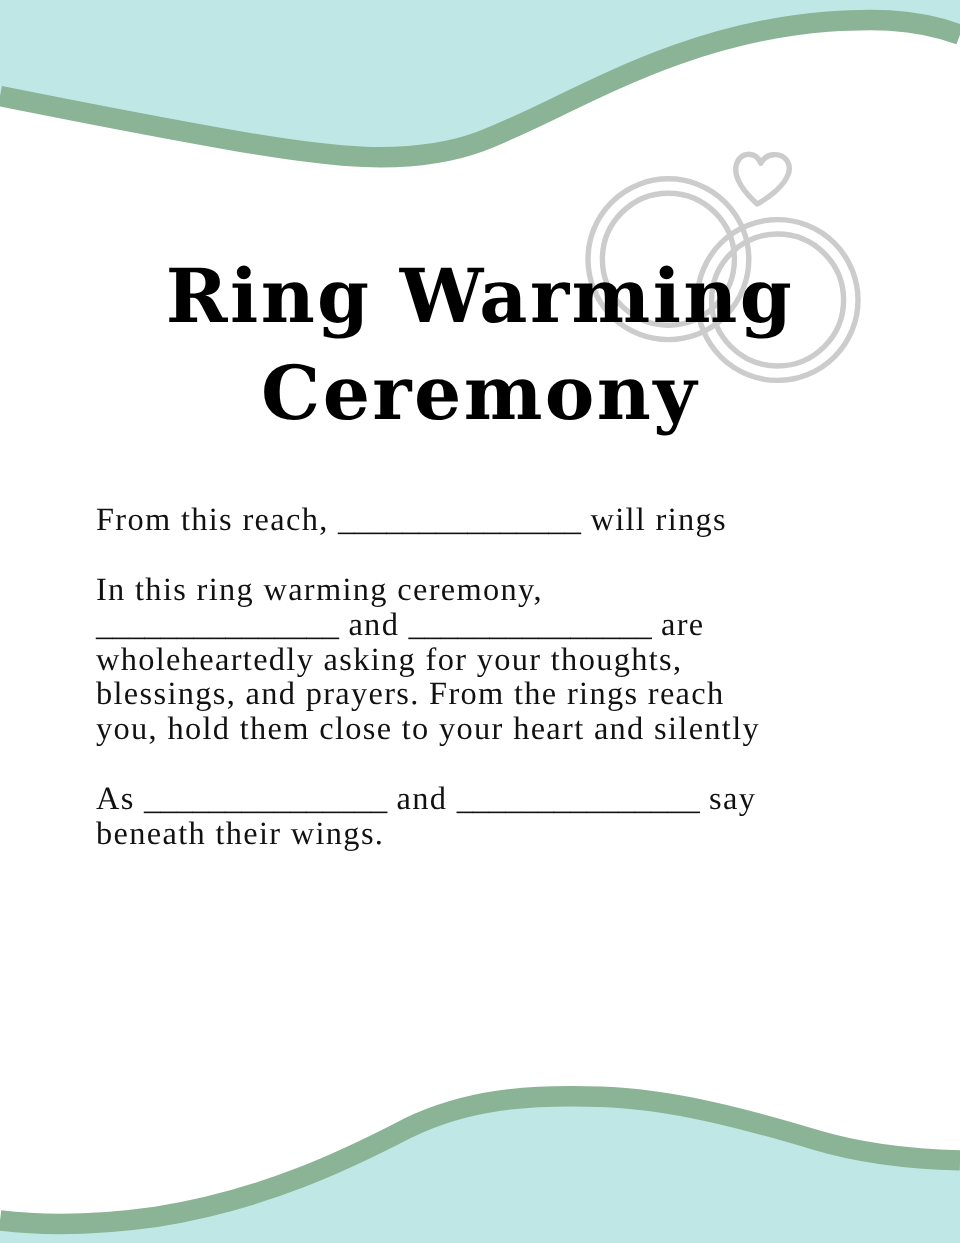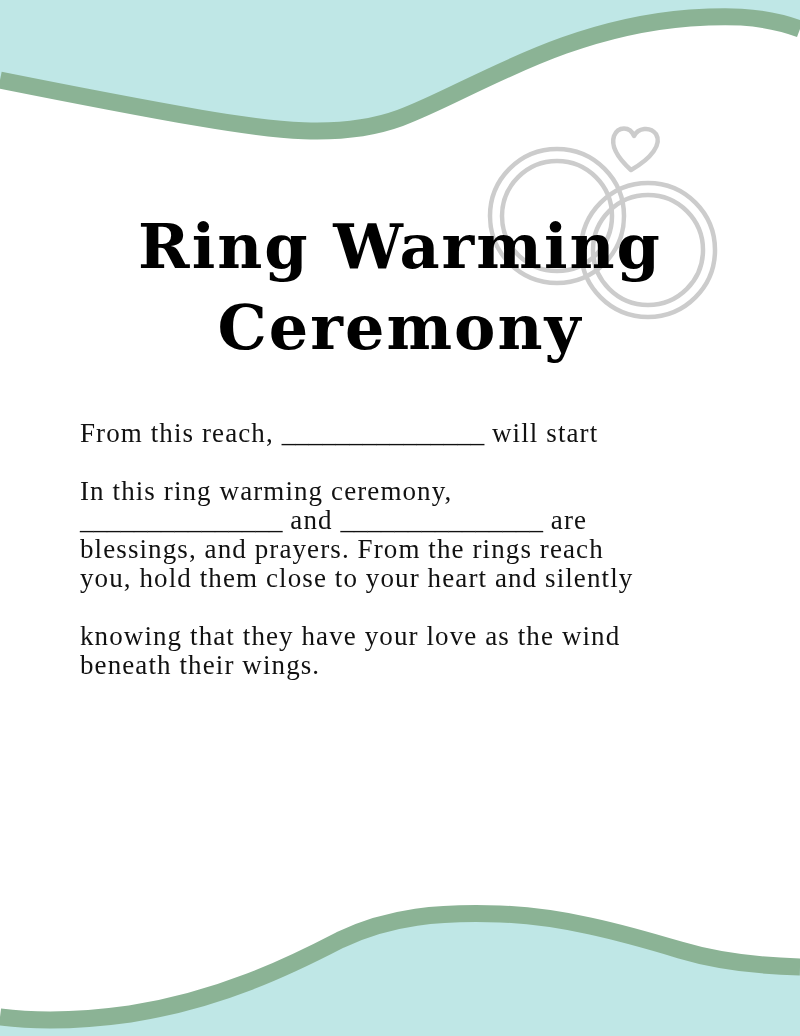--- a/index.html
+++ b/index.html
@@ -85,25 +85,26 @@
   <path d="M631,170 C620,160 610,148 614,136 C618,126 630,126 634,136 C638,128 650,126 656,134 C662,144 652,158 631,170 Z" fill="none" stroke="#cccccc" stroke-width="4.5" stroke-linejoin="round"></path>
 </svg>
 
 <h1 class="title">
   <span>Ring Warming</span>
   <span>Ceremony</span>
 </h1>
 
 <div class="body">
   <p class="para">
-    <span class="line"><span>From this reach, </span><span class="blank">_______________</span><span> will start</span></span>
+    <span class="line"><span>From this reach, </span><span class="blank">_______________</span><span> will rings</span></span>
   </p>
   <p class="para">
     <span class="line"><span>In this ring warming ceremony,</span></span>
     <span class="line"><span class="blank">_______________</span><span> and </span><span class="blank">_______________</span><span> are</span></span>
+    <span class="line"><span>wholeheartedly asking for your thoughts,</span></span>
     <span class="line"><span>blessings, and prayers. From the rings reach</span></span>
     <span class="line"><span>you, hold them close to your heart and silently</span></span>
   </p>
   <p class="para">
-    <span class="line"><span>knowing that they have your love as the wind</span></span>
+    <span class="line"><span>As </span><span class="blank">_______________</span><span> and </span><span class="blank">_______________</span><span> say</span></span>
     <span class="line"><span>beneath their wings.</span></span>
   </p>
 </div>
 
 </body></html>

